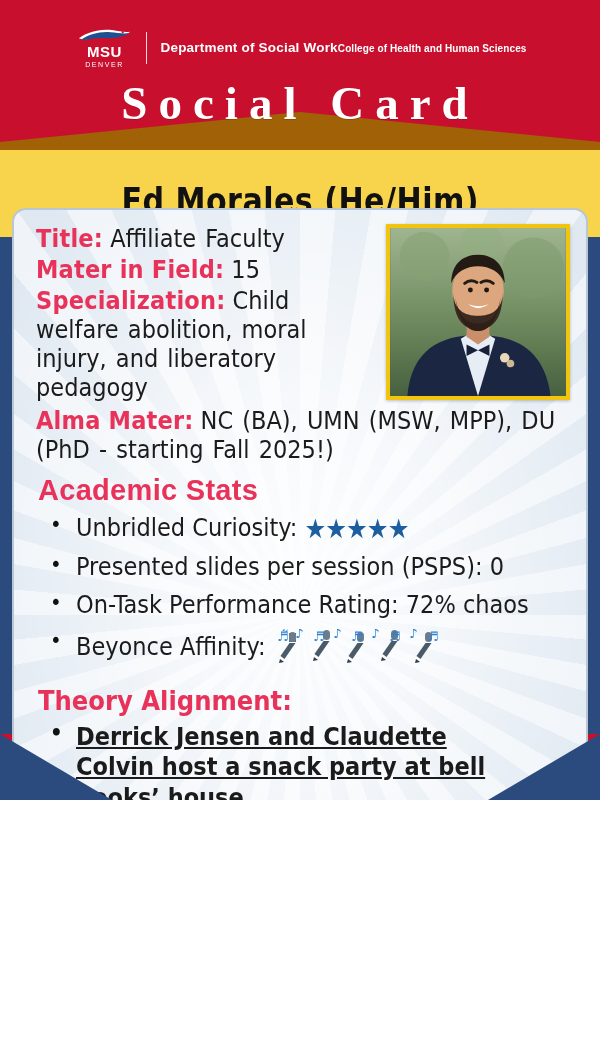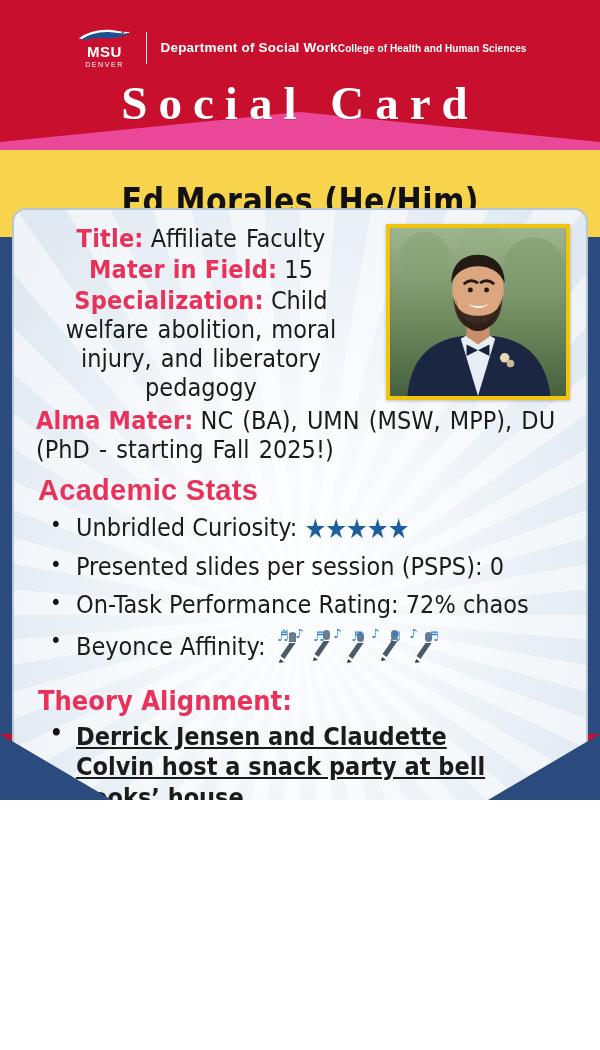--- a/index.html
+++ b/index.html
@@ -5,21 +5,21 @@
   * { box-sizing: border-box; }
   html, body {
     margin: 0; padding: 0;
     width: 600px; height: 1050px;
     font-family: "Liberation Sans", sans-serif;
     overflow: hidden;
   }
   #card {
     position: relative;
     width: 600px; height: 800px;
-    background: #ec4899;
+    background: #a16207;
     overflow: hidden;
   }
 
   
   .top-band {
     position: absolute; top: 0; left: 0;
     width: 600px; height: 142px;
     background: #c8102e;
     clip-path: polygon(0 0, 600px 0, 600px 142px, 300px 112px, 0 142px);
     z-index: 3;
@@ -133,21 +133,21 @@
 
   
   .field-block {
     font-family: "DejaVu Sans Condensed", "Liberation Sans Narrow", "Liberation Sans", sans-serif;
     font-size: 25px;
     color: #1b1b1b;
     line-height: 1.16;
     margin-bottom: 2px;
     max-width: 520px;
   }
-  .field-block.narrow { max-width: 330px; text-align: center; }
+  .field-block.narrow { max-width: 330px; }
   .label {
     color: #e8325a;
     font-weight: bold;
     letter-spacing: .2px;
   }
   .value {
     color: #1b1b1b;
     font-weight: normal;
     word-spacing: 2px;
   }

